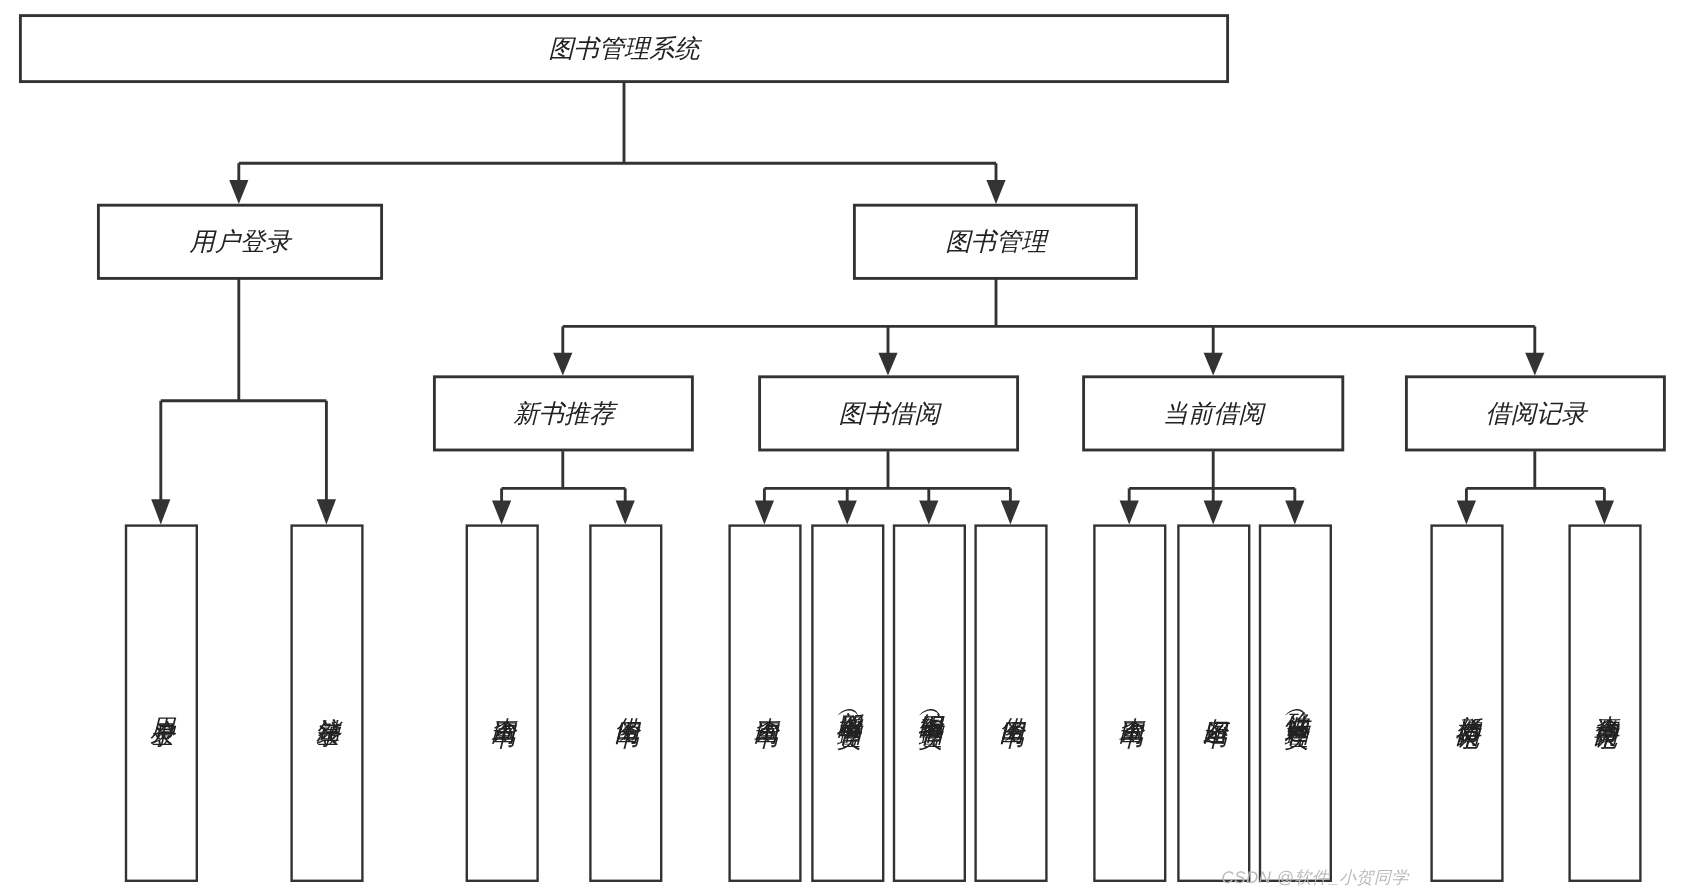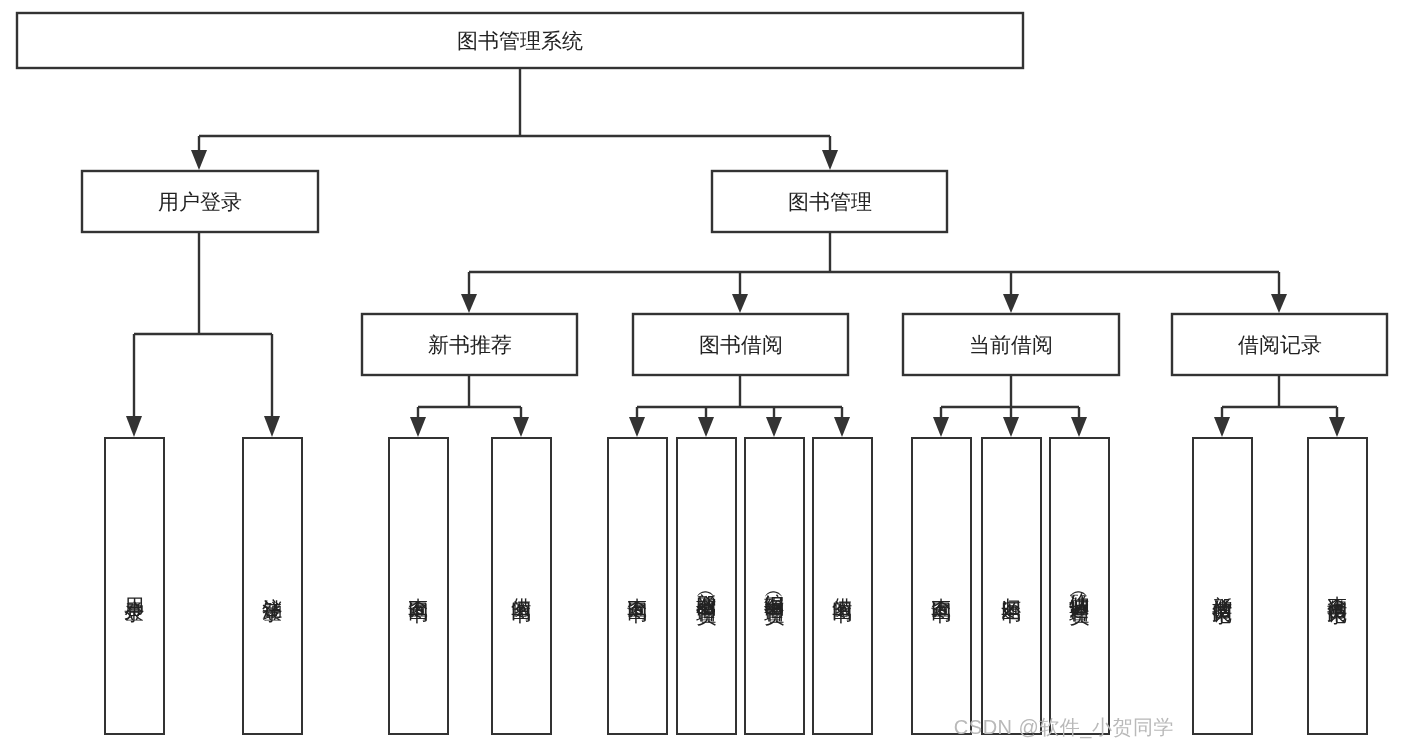--- a/index.html
+++ b/index.html
@@ -11,20 +11,21 @@
     width: 1405px;
     height: 747px;
     font-family: "Liberation Sans", "DejaVu Sans", sans-serif;
     overflow: hidden;
     position: relative;
   }
   #diagram-root {
     position: relative;
     width: 1184px;
     height: 747px;
+    font-style: italic;
   }
   svg.diagram-canvas {
     position: absolute;
     top: 0;
     left: 0;
     width: 1405px;
     height: 747px;
   }
   .node-box {
     fill: #ffffff;
@@ -72,21 +73,21 @@
     letter-spacing: 2px;
     color: #222222;
     white-space: nowrap;
     text-align: center;
   }
   .watermark {
     position: absolute;
     right: 10px;
     bottom: 6px;
     font-family: "Liberation Sans", "DejaVu Sans", sans-serif;
-    font-size: 20px;
+    font-size: 14px;
     color: #b9b9b9;
     letter-spacing: 0.5px;
     pointer-events: none;
     user-select: none;
     margin-top: 31px;
   }
 </style>
 </head>
 <body>
 

